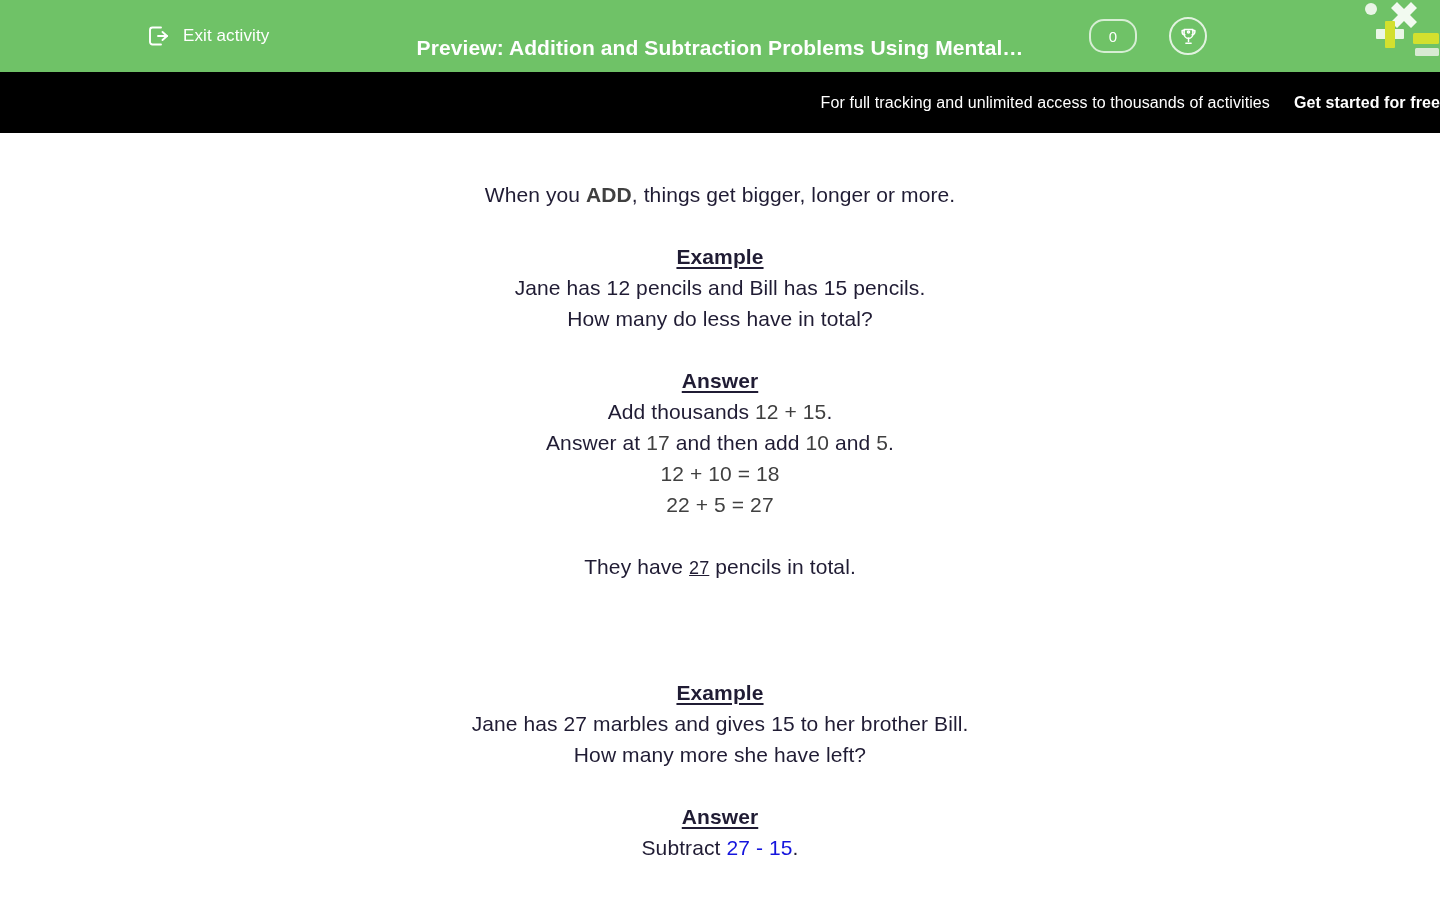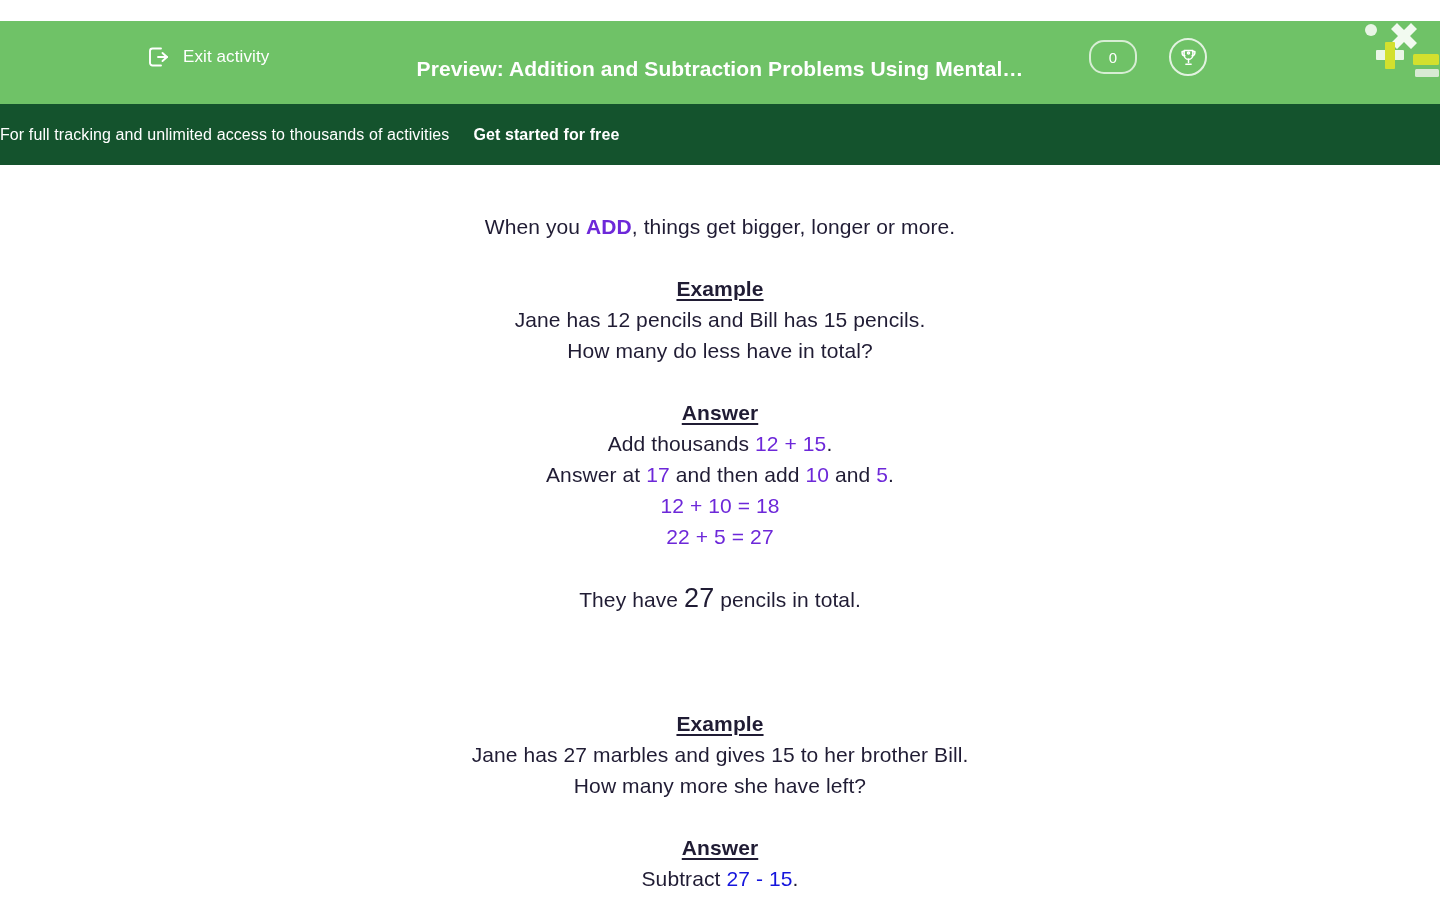--- a/index.html
+++ b/index.html
@@ -11,26 +11,25 @@
     height: 900px;
     overflow: hidden;
     background: #ffffff;
     font-family: "Liberation Sans", sans-serif;
     -webkit-font-smoothing: antialiased;
   }
 
   
   .header {
     position: relative;
-    height: 83px;
+    height: 72px;
     background: #6fc267;
     display: flex;
     align-items: center;
     overflow: hidden;
-    margin-top: 21px;
   }
   .exit-wrap {
     position: absolute;
     left: 144px;
     top: 0;
     height: 72px;
     display: flex;
     align-items: center;
     gap: 9px;
     cursor: pointer;
@@ -100,25 +99,25 @@
     right: 0;
     top: 0;
     width: 90px;
     height: 62px;
     pointer-events: none;
   }
 
   
   .promo {
     height: 61px;
-    background: #14532d;
-    color: #ffffff;
-    display: flex;
-    align-items: center;
-    justify-content: flex-start;
+    background: #000000;
+    color: #ffffff;
+    display: flex;
+    align-items: center;
+    justify-content: flex-end;
     font-size: 16px;
     letter-spacing: .1px;
   }
   .promo-cta {
     font-weight: bold;
     margin-left: 24px;
     cursor: pointer;
   }
 
   
@@ -129,24 +128,24 @@
     line-height: 31px;
     padding-top: 46px;
     letter-spacing: .1px;
   }
   .line { margin: 0; }
   .heading {
     font-weight: bold;
     text-decoration: underline;
     text-underline-offset: 3px;
   }
-  .add { color: #6d28d9; }
+  .add { color: #404040; }
   .sub { color: #1515dd; }
   .b { font-weight: bold; }
-  .big { font-size: 27px; }
+  .big { font-size: 18px; text-decoration: underline; }
   .gap-md { height: 31px; }
   .gap-lg { height: 62px; }
 </style>
 </head>
 <body>
 
 <div class="header">
 
   <div class="exit-wrap">
     <span class="exit-icon">

